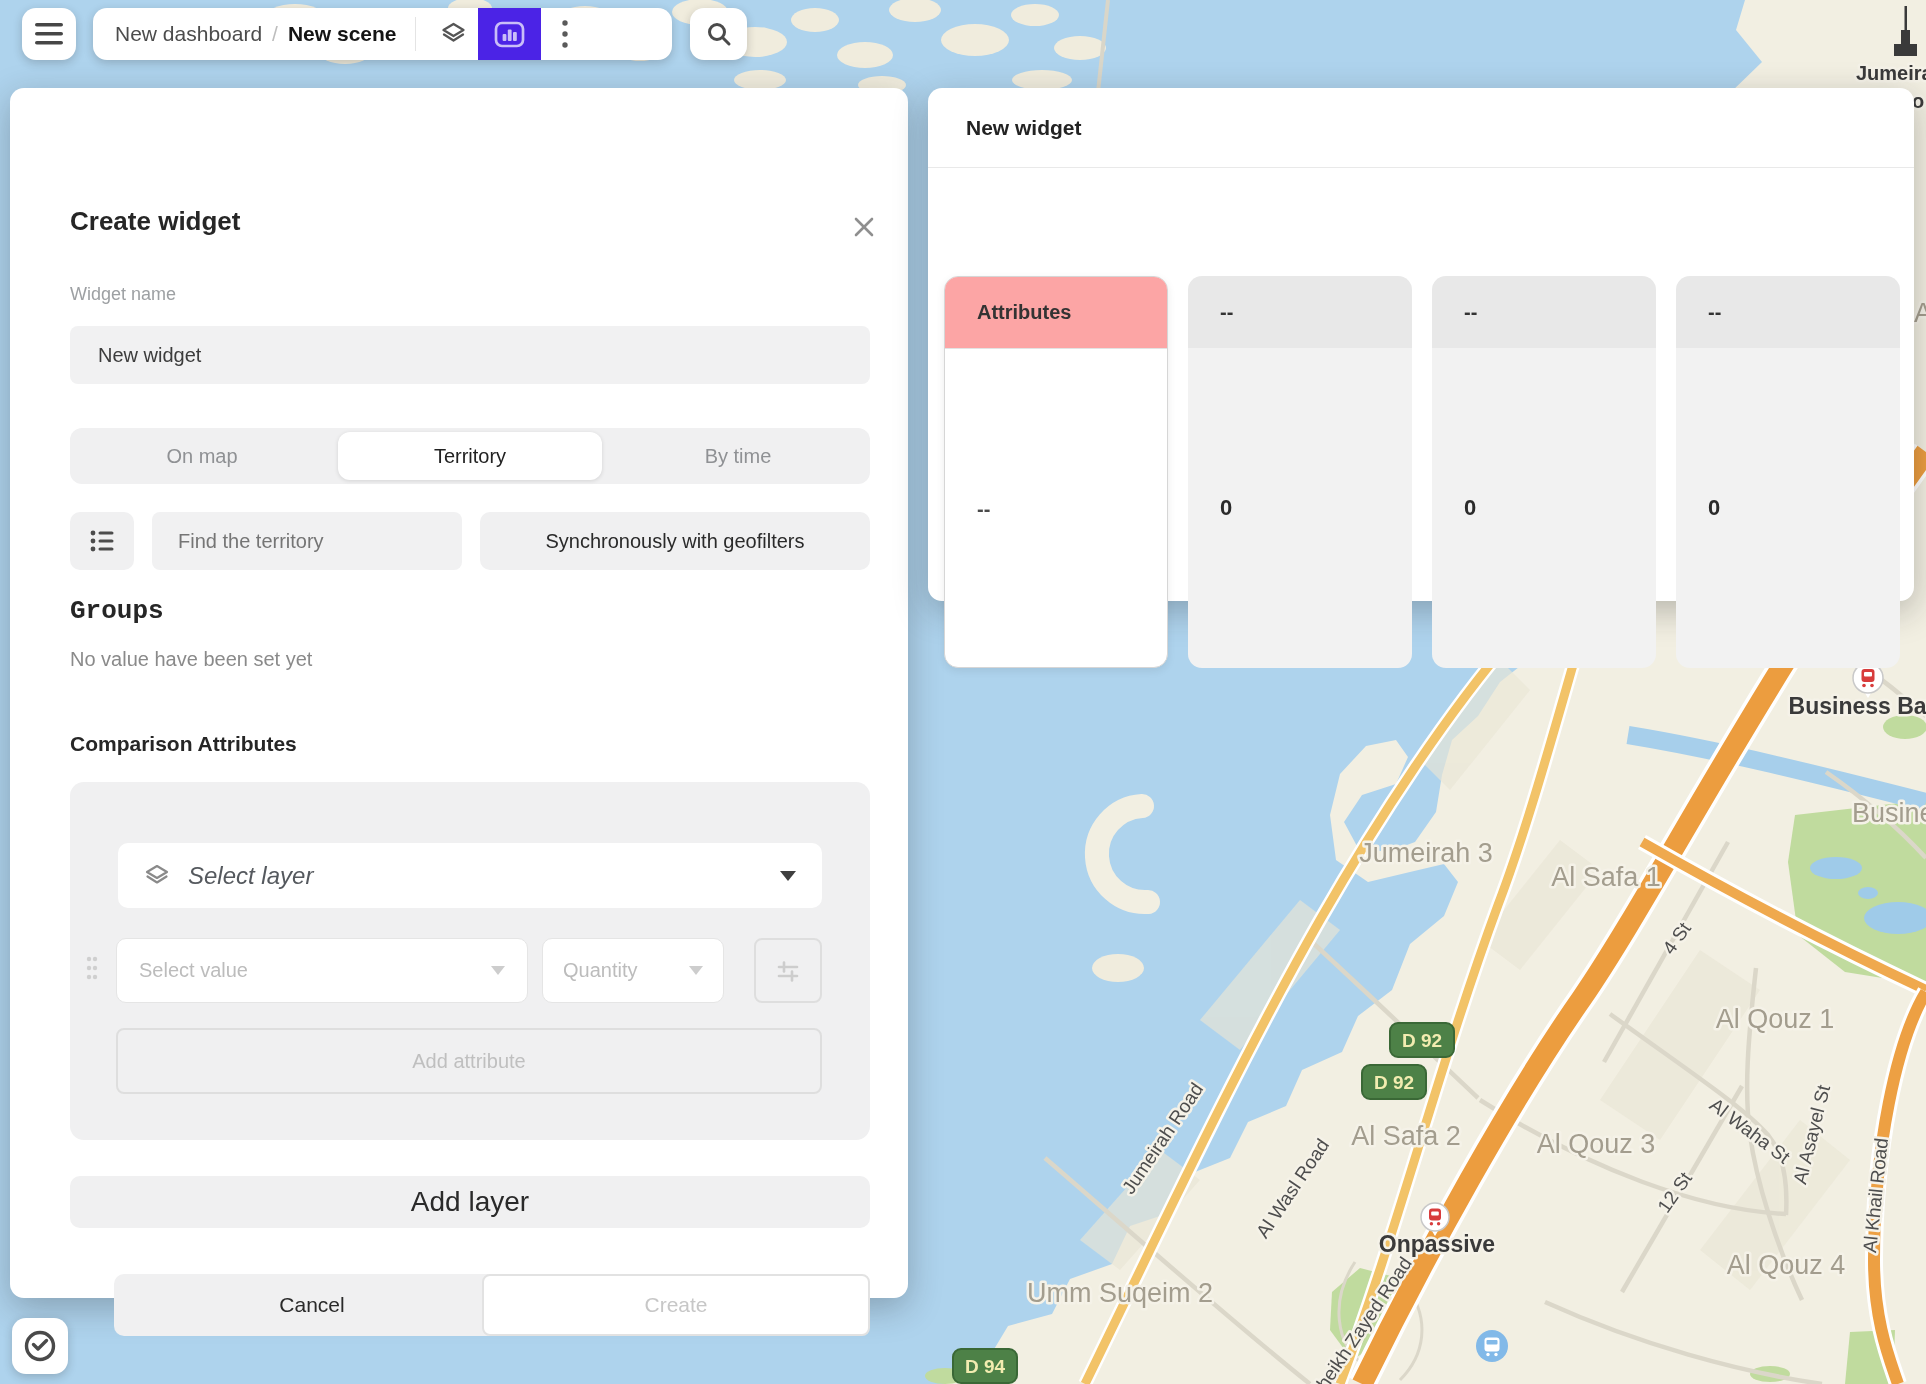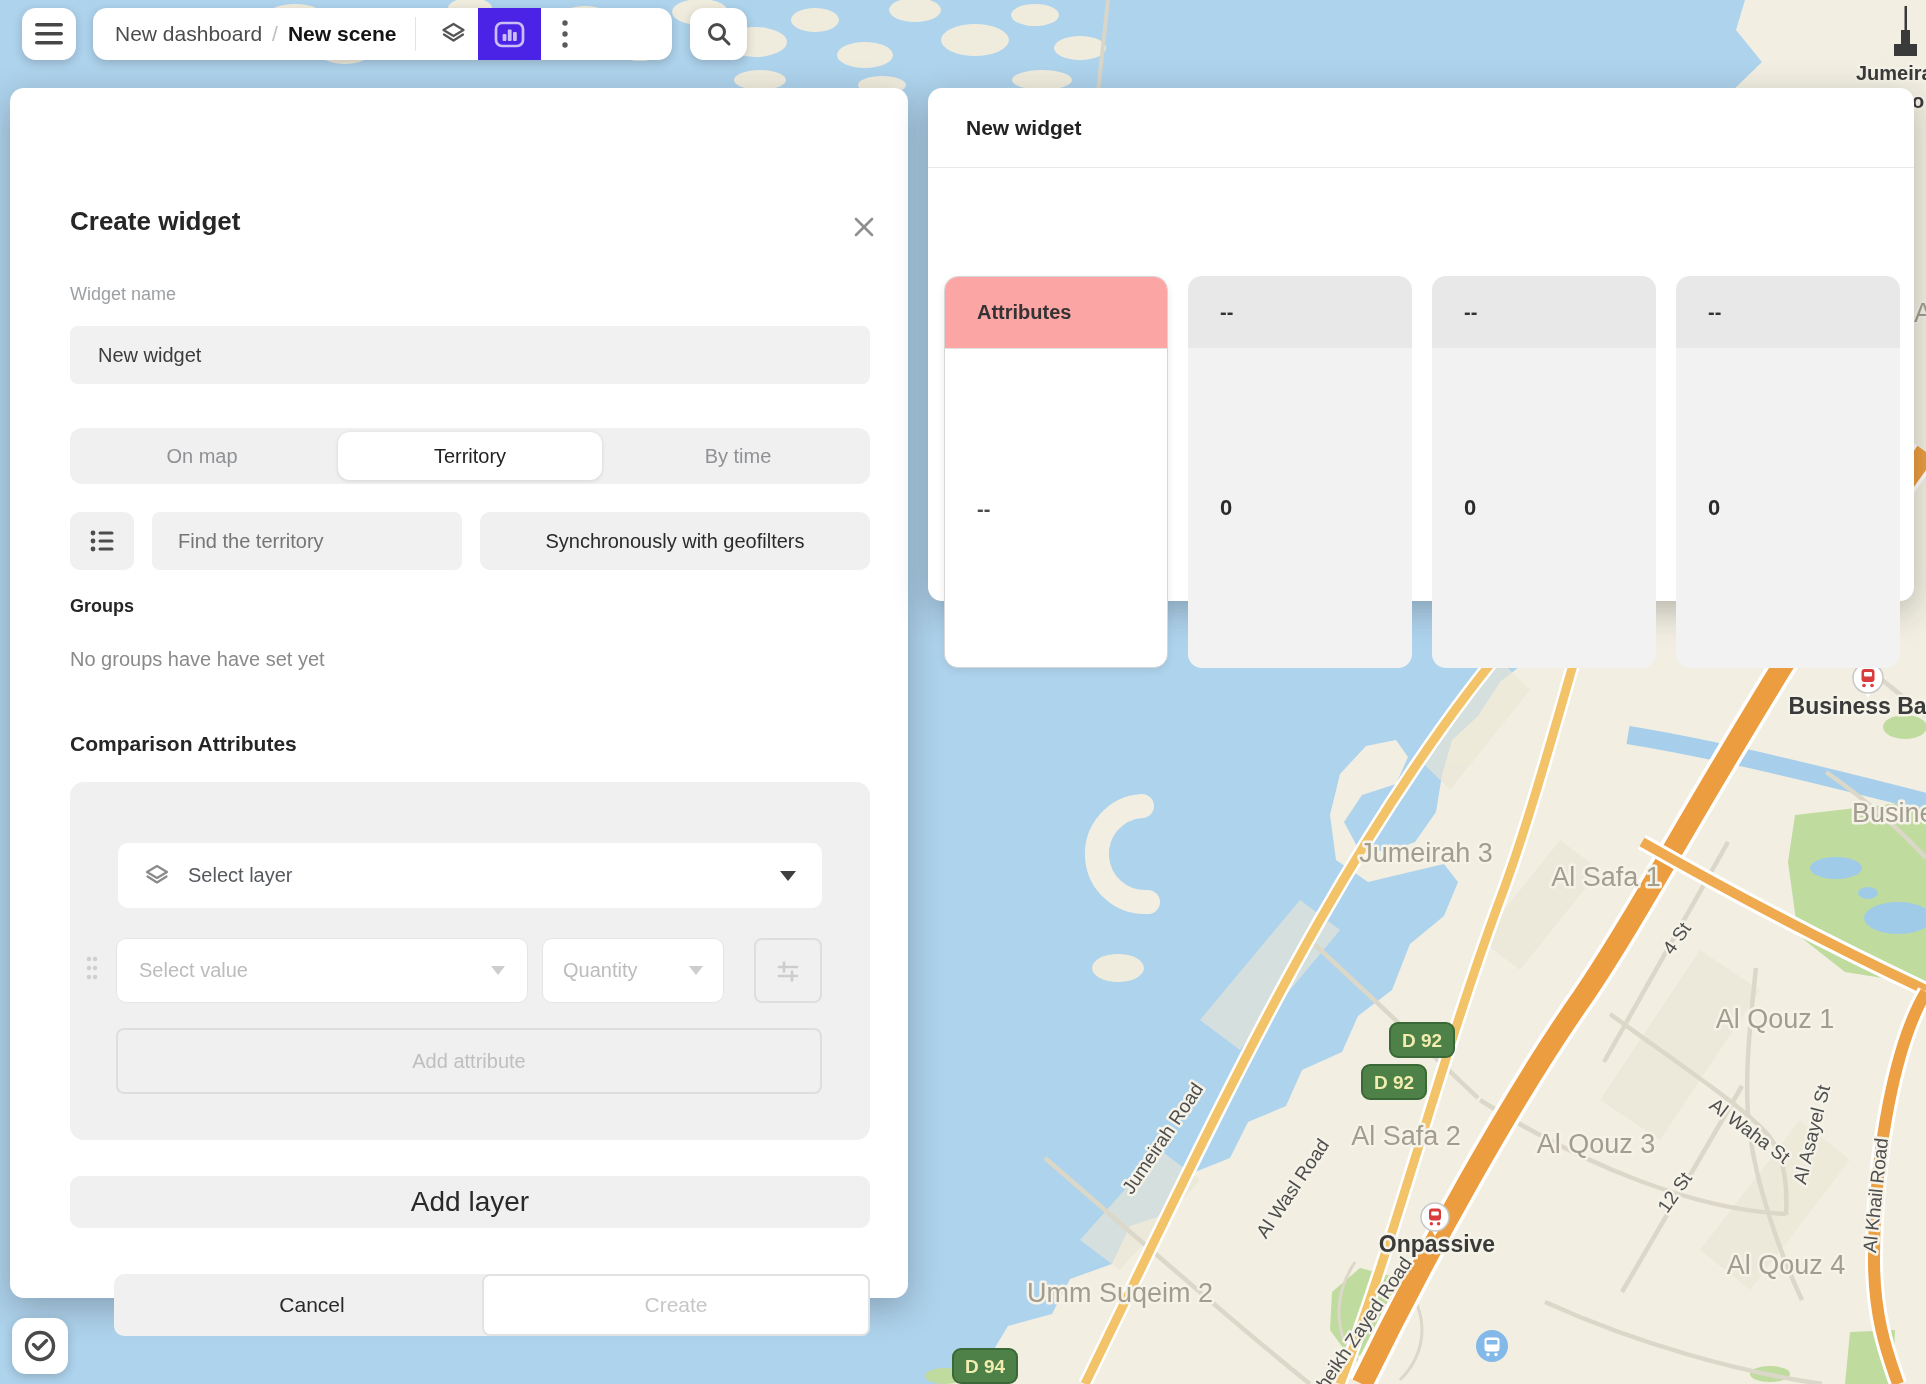--- a/index.html
+++ b/index.html
@@ -300,33 +300,33 @@
     </button>
     <div class="abs field" style="left:142px; top:424px; width:310px; height:58px; display:flex; align-items:center;">
       <input style="flex: 1 1 0%; height: 100%; background: none; border: none; padding: 0px 10px 0px 26px; font-size: 20px; color: rgb(60, 60, 60); font-family: &quot;Liberation Sans&quot;, sans-serif;" placeholder="Find the territory">
       <svg width="24" height="24" viewBox="0 0 24 24" style="margin-right:20px;" fill="none" stroke="#c0c0c0" stroke-width="2.6" stroke-linecap="round">
         <circle cx="10" cy="10" r="7"></circle>
           <line x1="15.5" y1="15.5" x2="21" y2="21"></line>
       </svg>
     </div>
     <button class="sq-btn" style="left:470px; top:424px; width:390px; height:58px; font-size:20px; color:#2a2a2a; font-family:'Liberation Sans',sans-serif;">Synchronously with geofilters</button>
 
-    <div class="abs h-dark" style="left:60px; top:508px; font-size:18px;">Groups</div>
-    <div class="abs" style="left:60px; top:560px; font-size:20px; color:#8a8a8a;">No groups have have set yet</div>
+    <div class="abs h-dark" style="left:60px; top:508px; font-size:26px;font-family:Liberation Mono, monospace;">Groups</div>
+    <div class="abs" style="left:60px; top:560px; font-size:20px; color:#8a8a8a;">No value have been set yet</div>
 
     <div class="abs h-dark" style="left:60px; top:644px; font-size:21px;">Comparison Attributes</div>
 
     <div class="abs" style="left:60px; top:694px; width:800px; height:358px; background:#f0f0f1; border-radius:14px;">
 
       <div class="sel" style="left:48px; top:61px; width:704px; height:65px; padding:0 26px;">
         <svg width="26" height="26" viewBox="0 0 26 26" fill="none" stroke="#8a8a8a" stroke-width="2.2" stroke-linejoin="round" stroke-linecap="round">
           <path d="M13 3 L23 9 L13 15 L3 9 Z"></path>
           <path d="M3.5 13.5 L13 19.5 L22.5 13.5"></path>
         </svg>
-        <span style="margin-left:18px; font-size:20px; color:#55595e;">Select layer</span>
+        <span style="margin-left:18px; font-size:24px; color:#55595e;font-style:italic;">Select layer</span>
         <span style="margin-left:auto;" class="caret-dk"></span>
       </div>
 
       <svg class="abs" style="left:14px; top:172px;" width="16" height="28" viewBox="0 0 16 28" fill="#cfcfcf">
         <circle cx="5" cy="5" r="2.2"></circle>
           <circle cx="11" cy="5" r="2.2"></circle>
         <circle cx="5" cy="14" r="2.2"></circle>
           <circle cx="11" cy="14" r="2.2"></circle>
         <circle cx="5" cy="23" r="2.2"></circle>
           <circle cx="11" cy="23" r="2.2"></circle>

